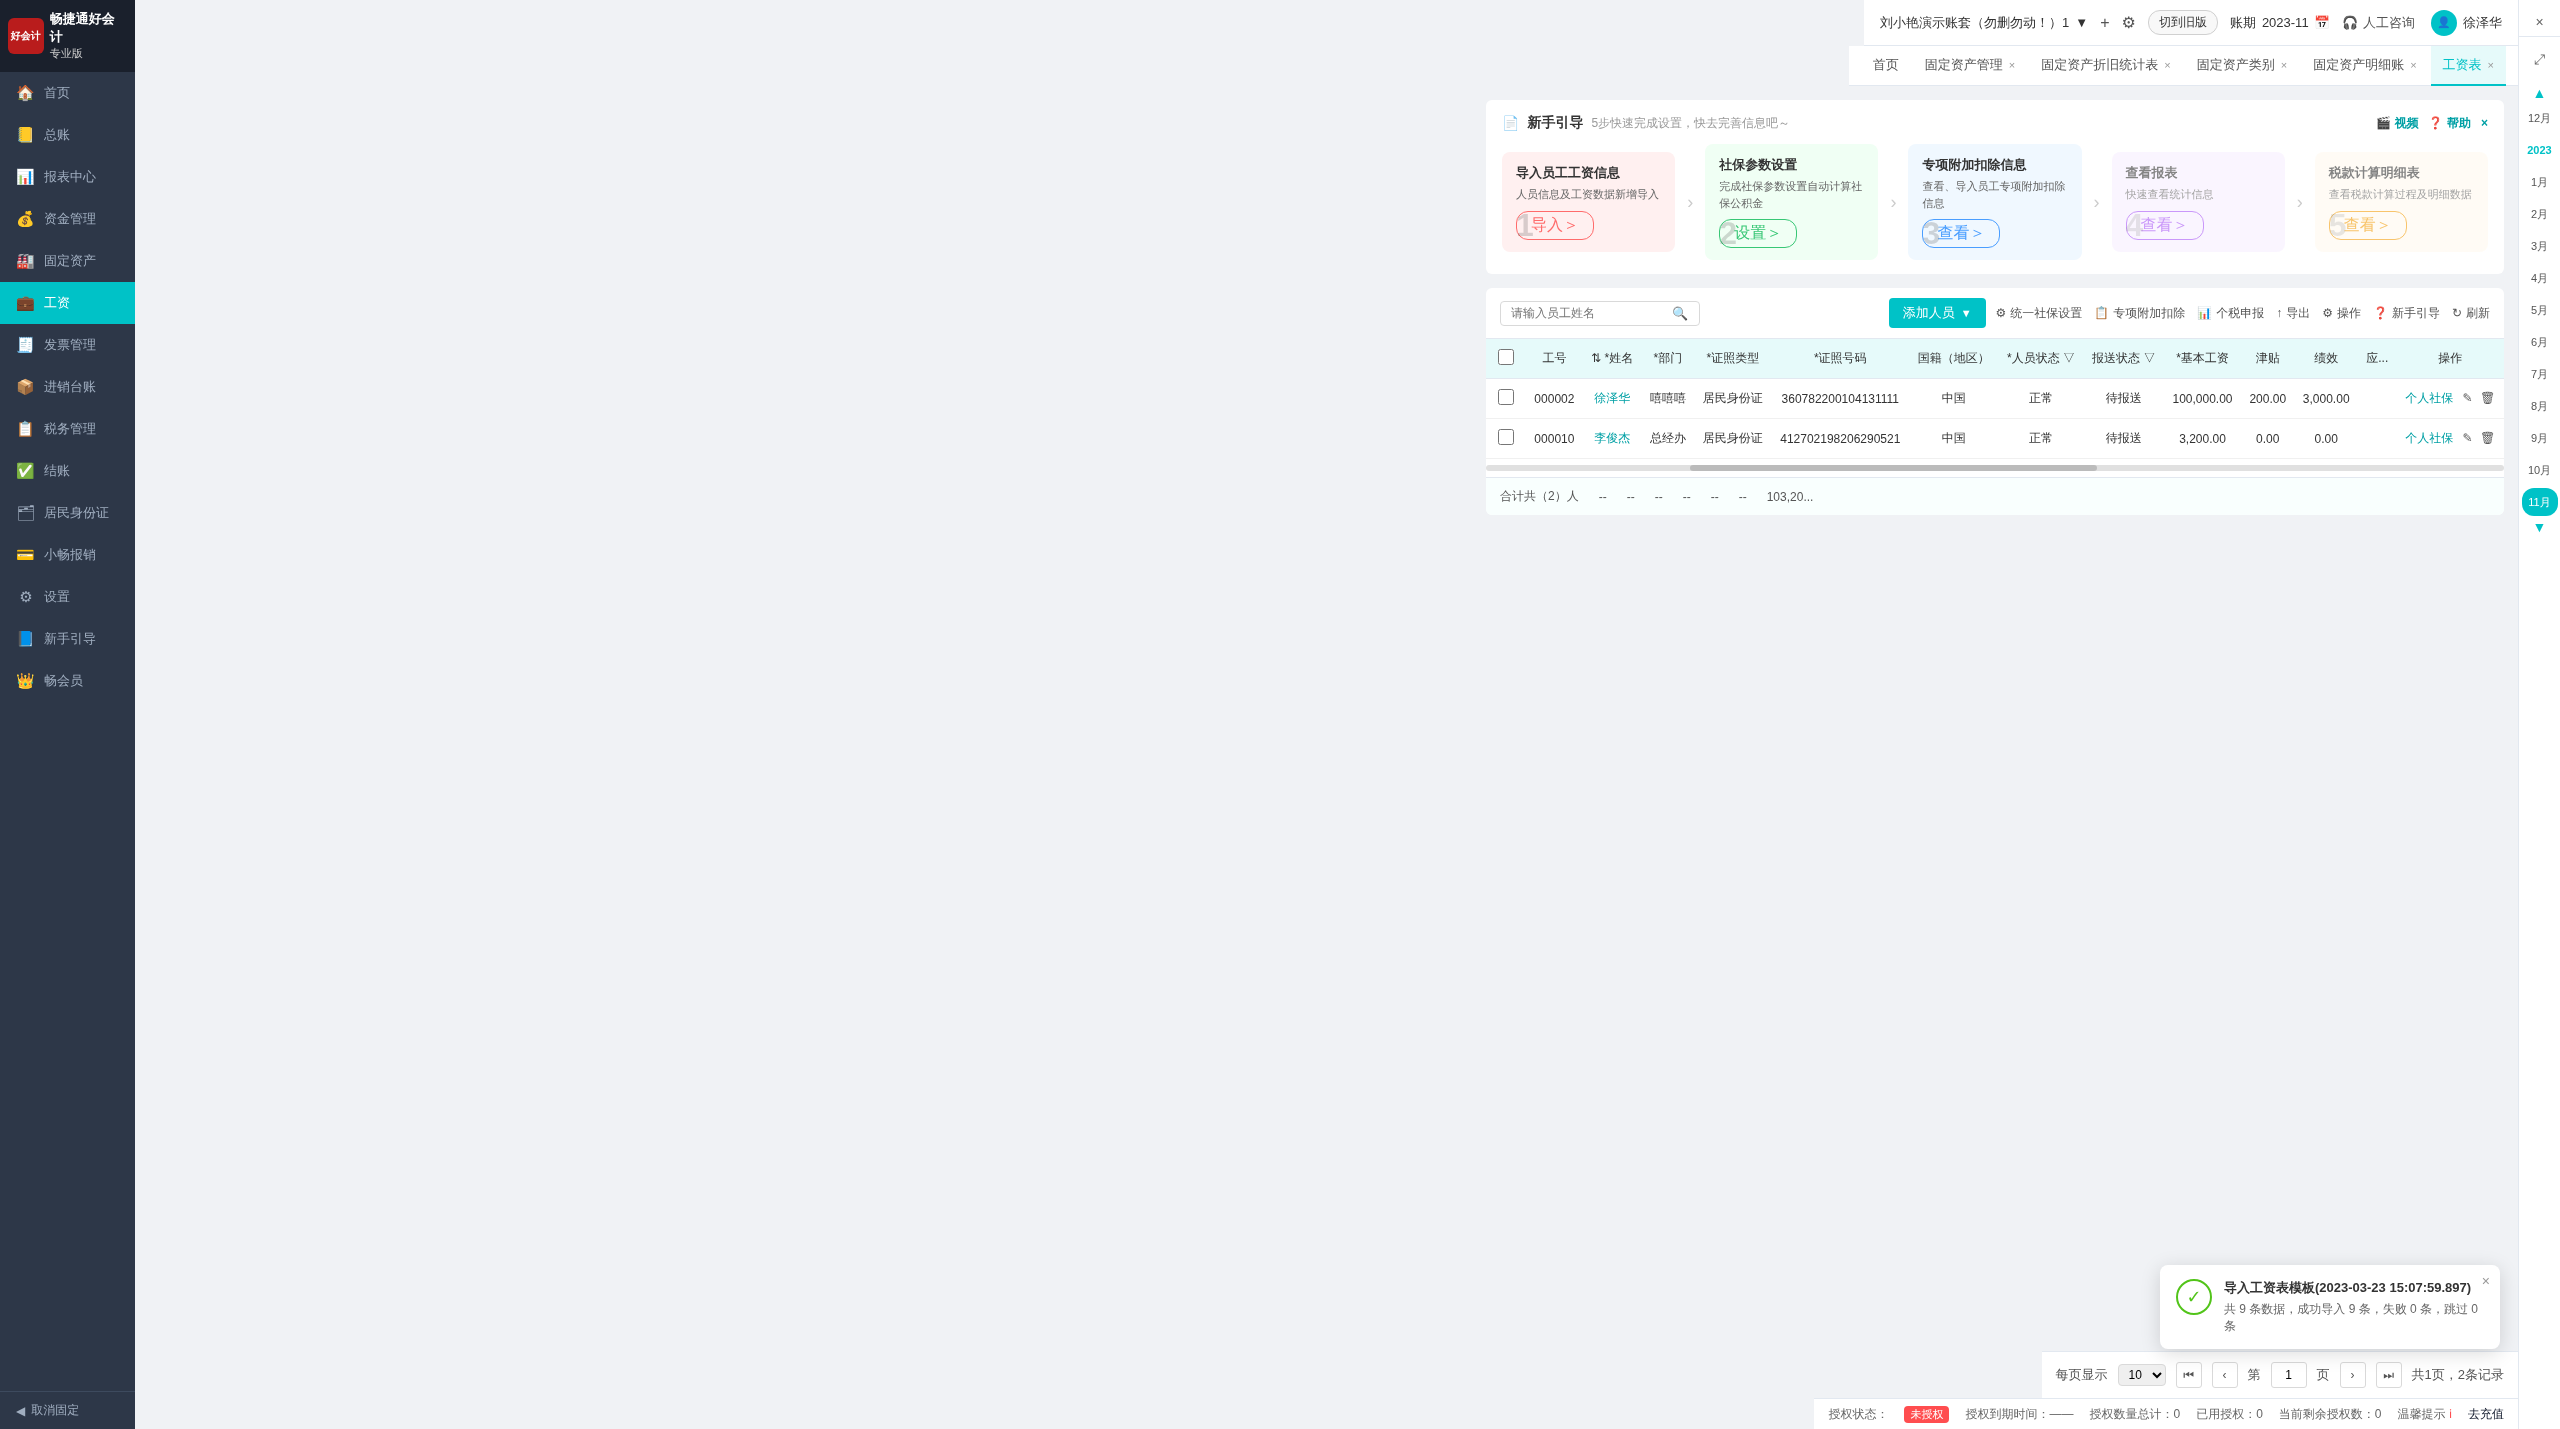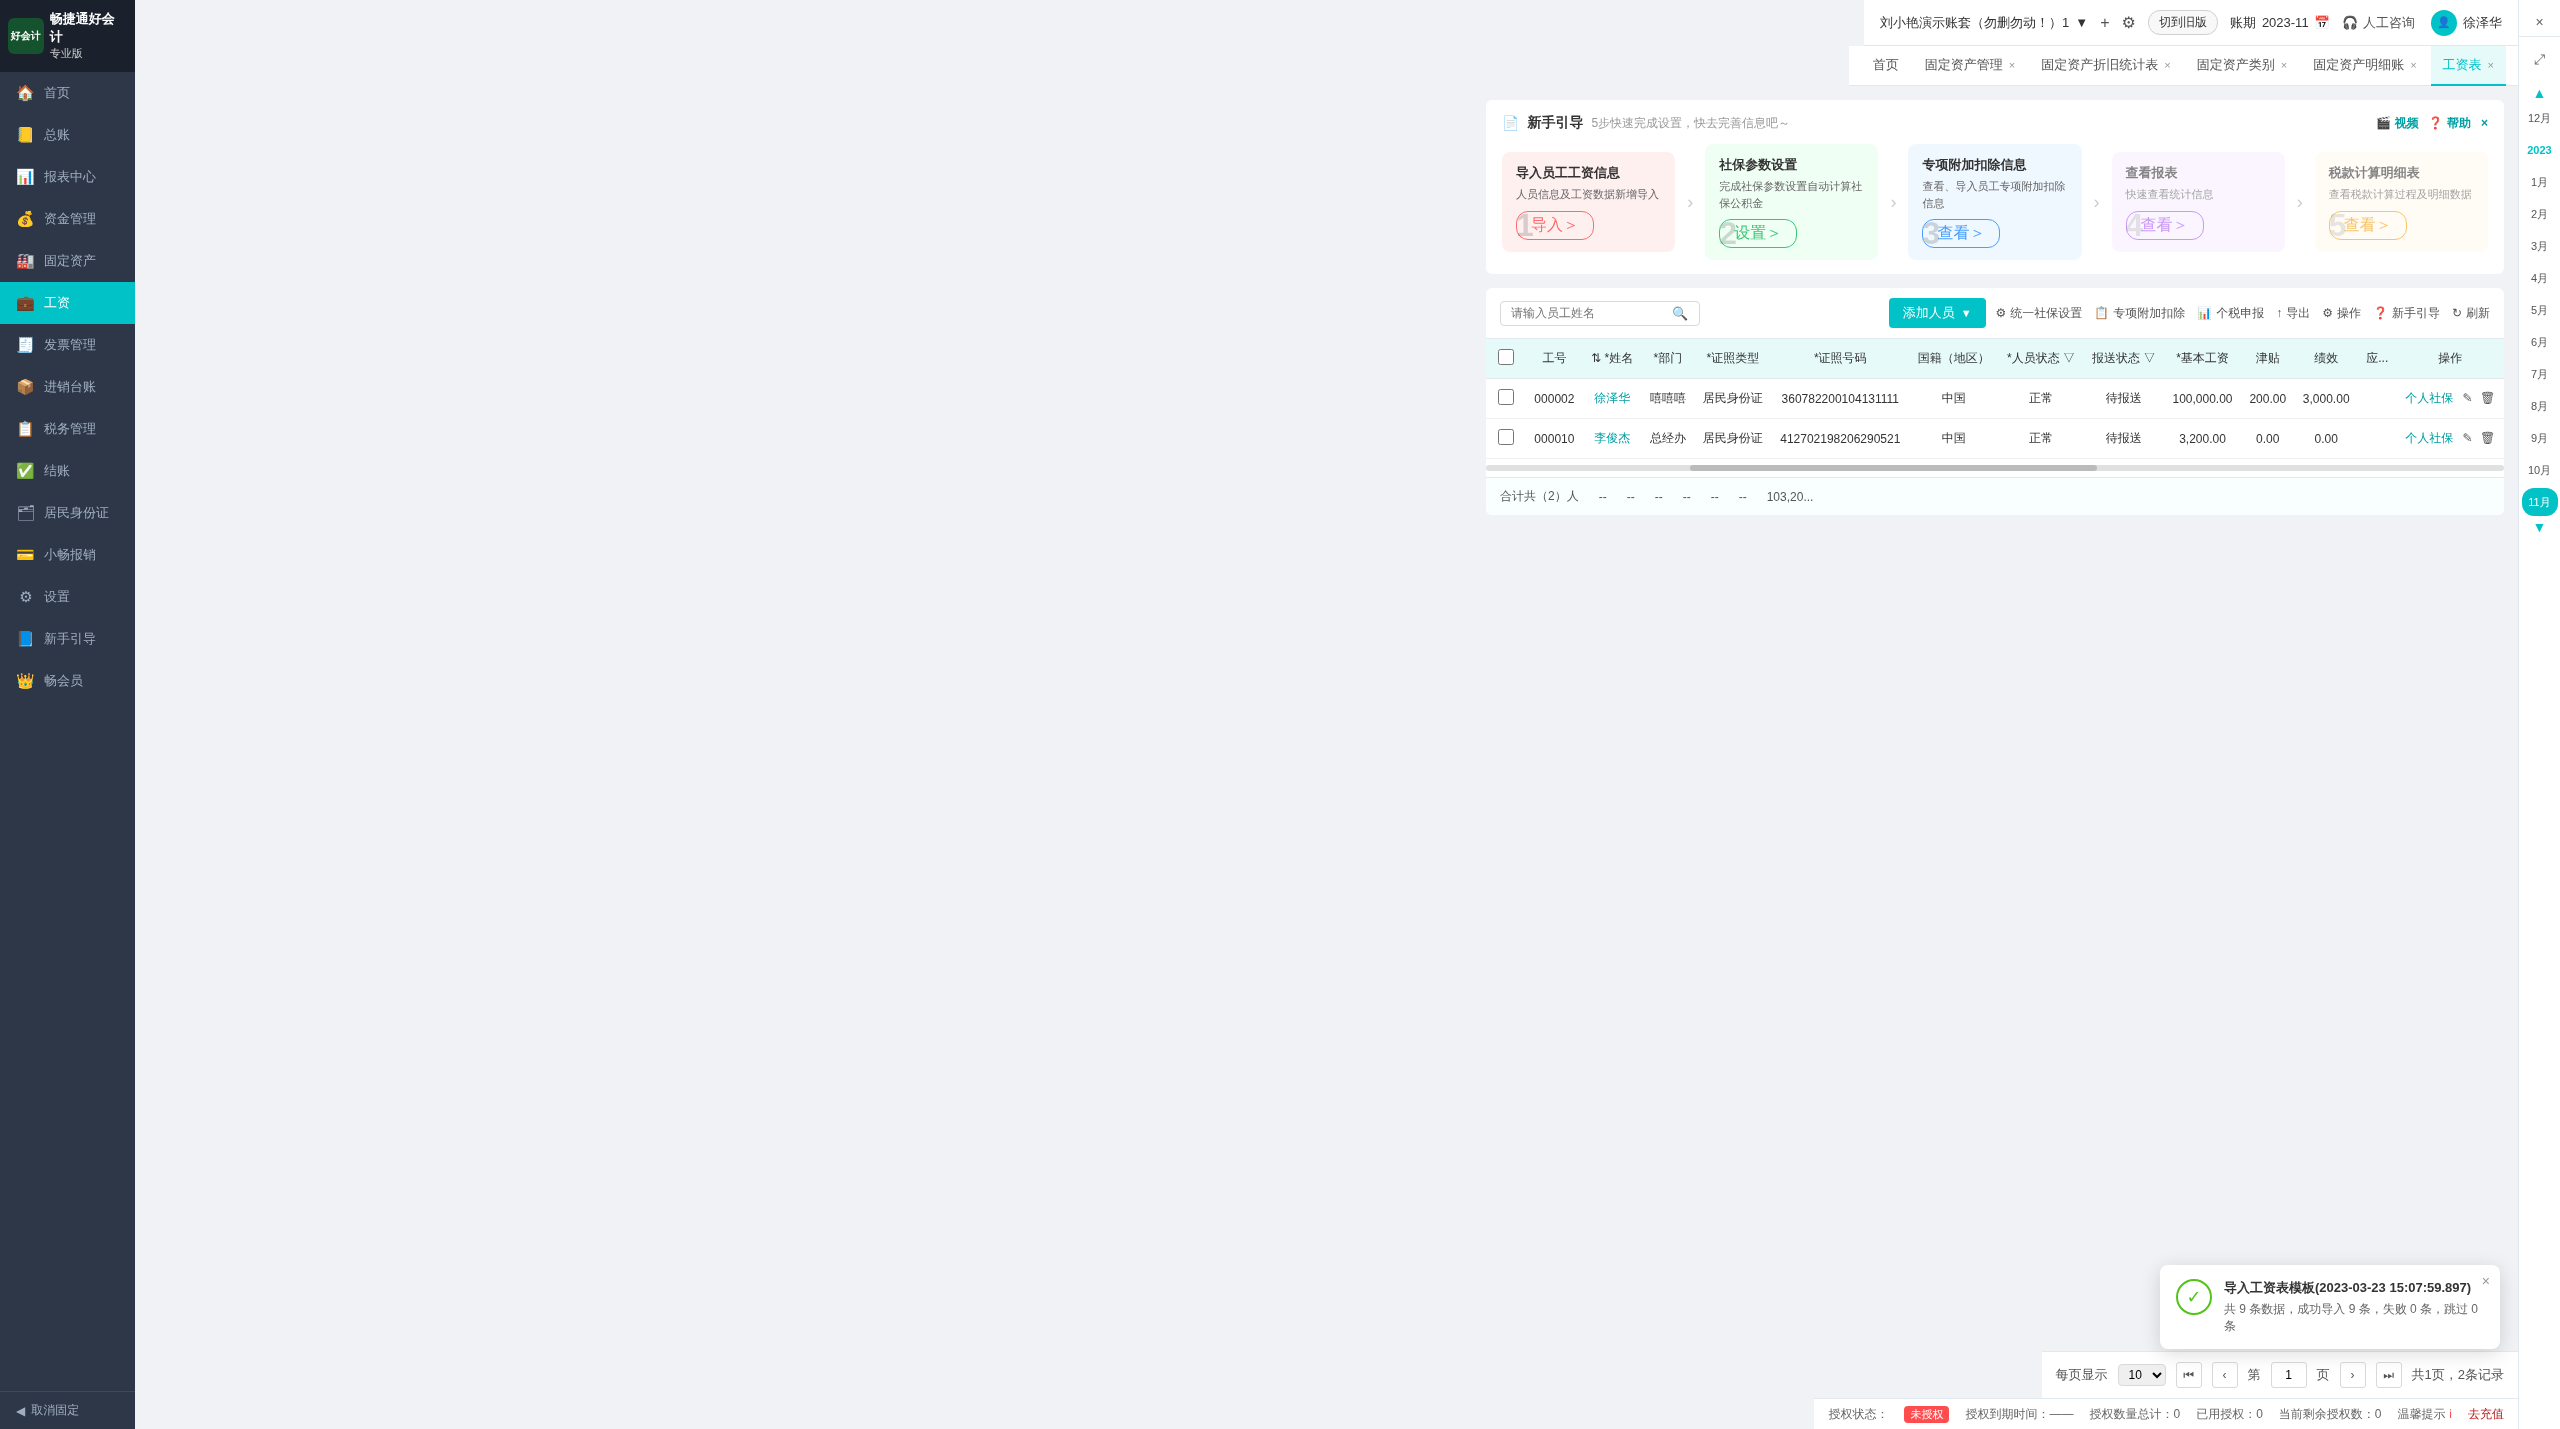--- a/index.html
+++ b/index.html
@@ -17,21 +17,21 @@
     .sidebar-logo {
       padding: 10px 8px;
       background: #1a202c;
       display: flex;
       align-items: center;
       gap: 6px;
     }
     .sidebar-logo-icon {
       width: 36px;
       height: 36px;
-      background: #14532d;
+      background: #b91c1c;
       border-radius: 6px;
       display: flex;
       align-items: center;
       justify-content: center;
       font-size: 10px;
       color: white;
       font-weight: bold;
     }
     .sidebar-logo-text { font-size: 11px; color: #ccc; line-height: 1.4; }
     .sidebar-logo-text .brand { font-size: 13px; color: #fff; font-weight: bold; }
@@ -389,21 +389,21 @@
       flex-shrink: 0;
     }
     .status-badge {
       background: #ff4d4f;
       color: #fff;
       border-radius: 4px;
       padding: 1px 6px;
       font-size: 11px;
     }
     .status-warning { color: #ff4d4f; cursor: pointer; }
-    .status-recharge { color: #b91c1c; cursor: pointer; margin-left: auto; }
+    .status-recharge { color: #0f172a; cursor: pointer; margin-left: auto; }
 
     
     .right-panel {
       width: 42px;
       background: #fff;
       border-left: 1px solid #e2e8f0;
       display: flex;
       flex-direction: column;
       align-items: center;
       padding-top: 8px;

